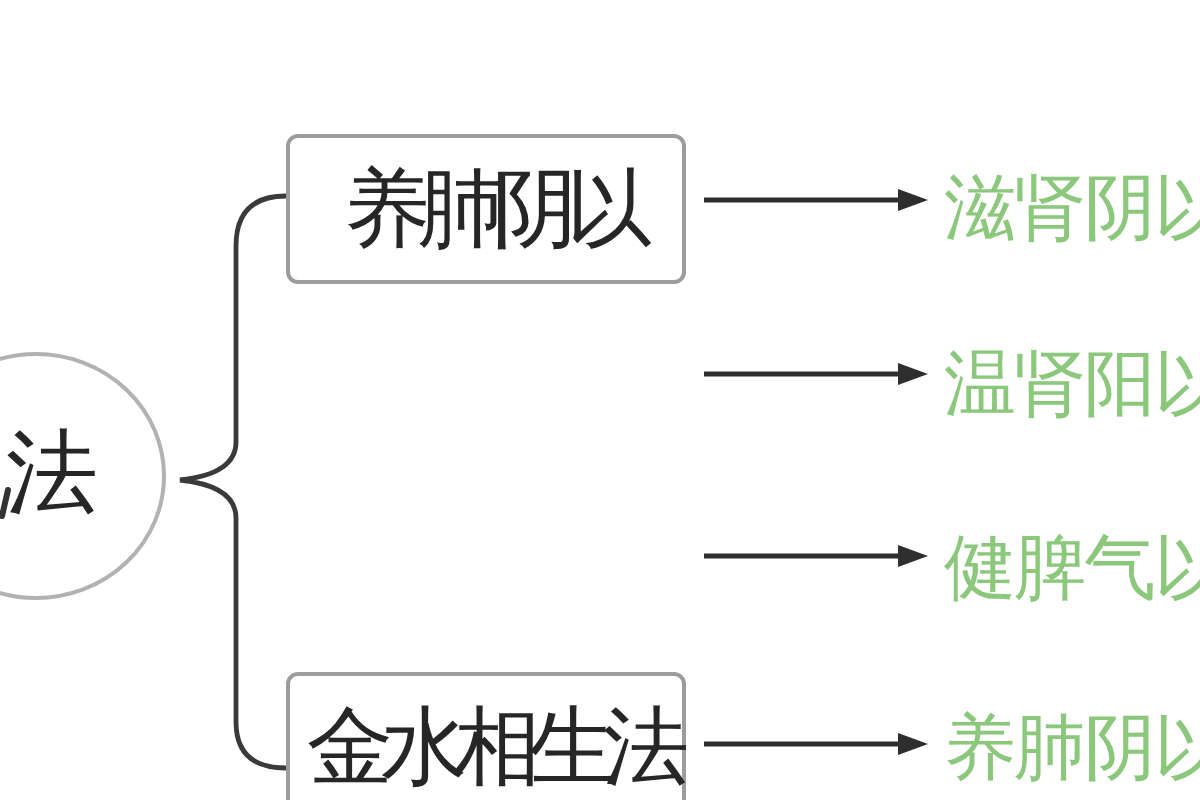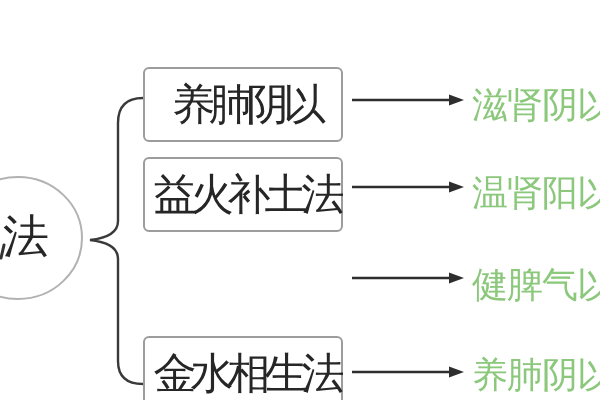--- a/index.html
+++ b/index.html
@@ -62,23 +62,20 @@
       <line x1="352" y1="372" x2="450" y2="372" stroke="#2e2e2e" stroke-width="2.4"></line>
       <polygon points="464,372 449,366.5 449,377.5" fill="#2e2e2e"></polygon>
     </g>
   </svg>
 
   <div class="root-label">法</div>
 
   <div class="node-box" id="box1">
     <span>养肺阴以</span>
   </div>
-  <div class="node-box" id="box2">
-    <span>益火补土法</span>
-  </div>
   <div class="node-box" id="box4">
     <span>金水相生法</span>
   </div>
 
   <div class="effect-label" id="effect1">滋肾阴以</div>
   <div class="effect-label" id="effect2">温肾阳以</div>
   <div class="effect-label" id="effect3">健脾气以</div>
   <div class="effect-label" id="effect4">养肺阴以</div>
 
 </div>

